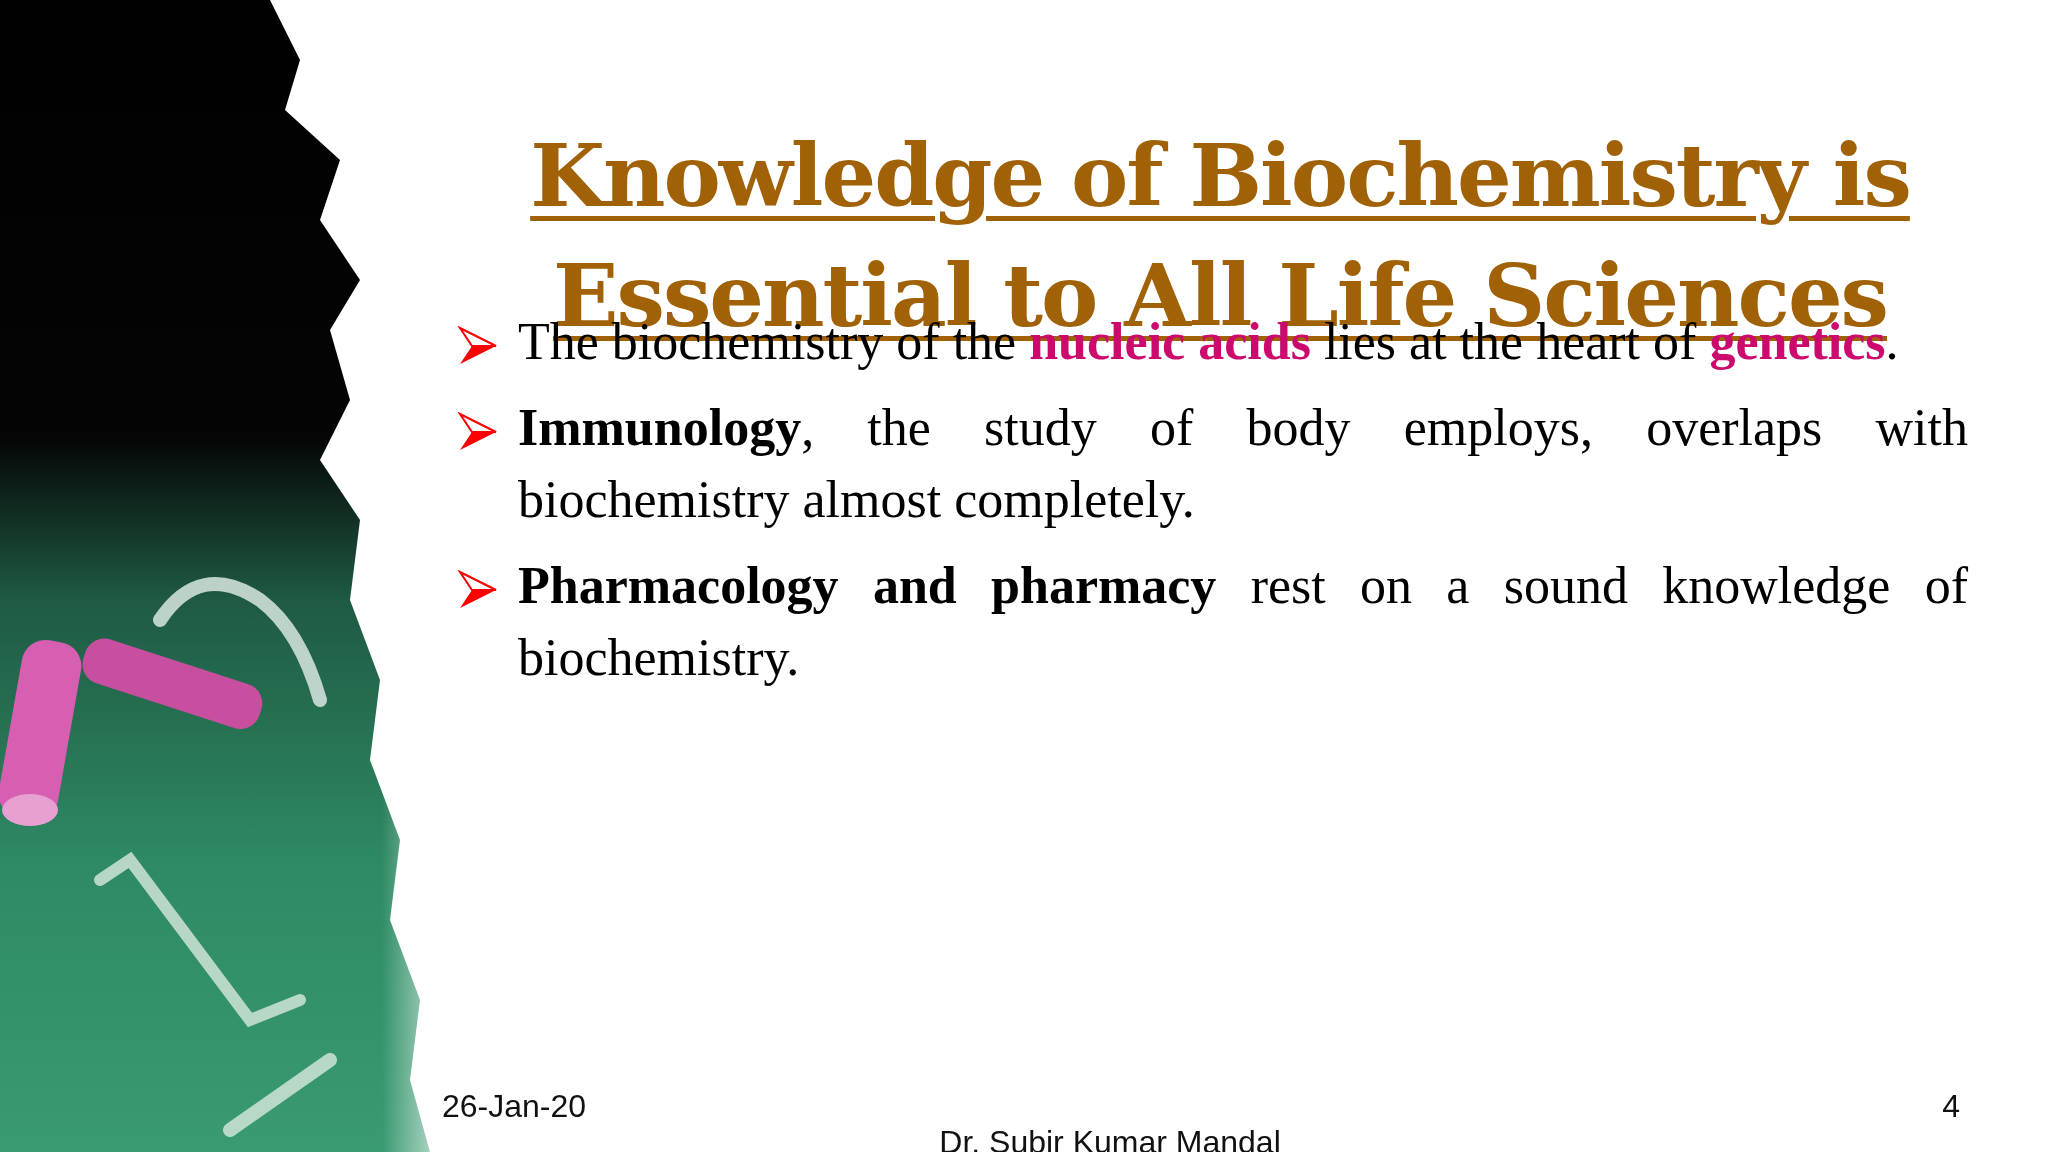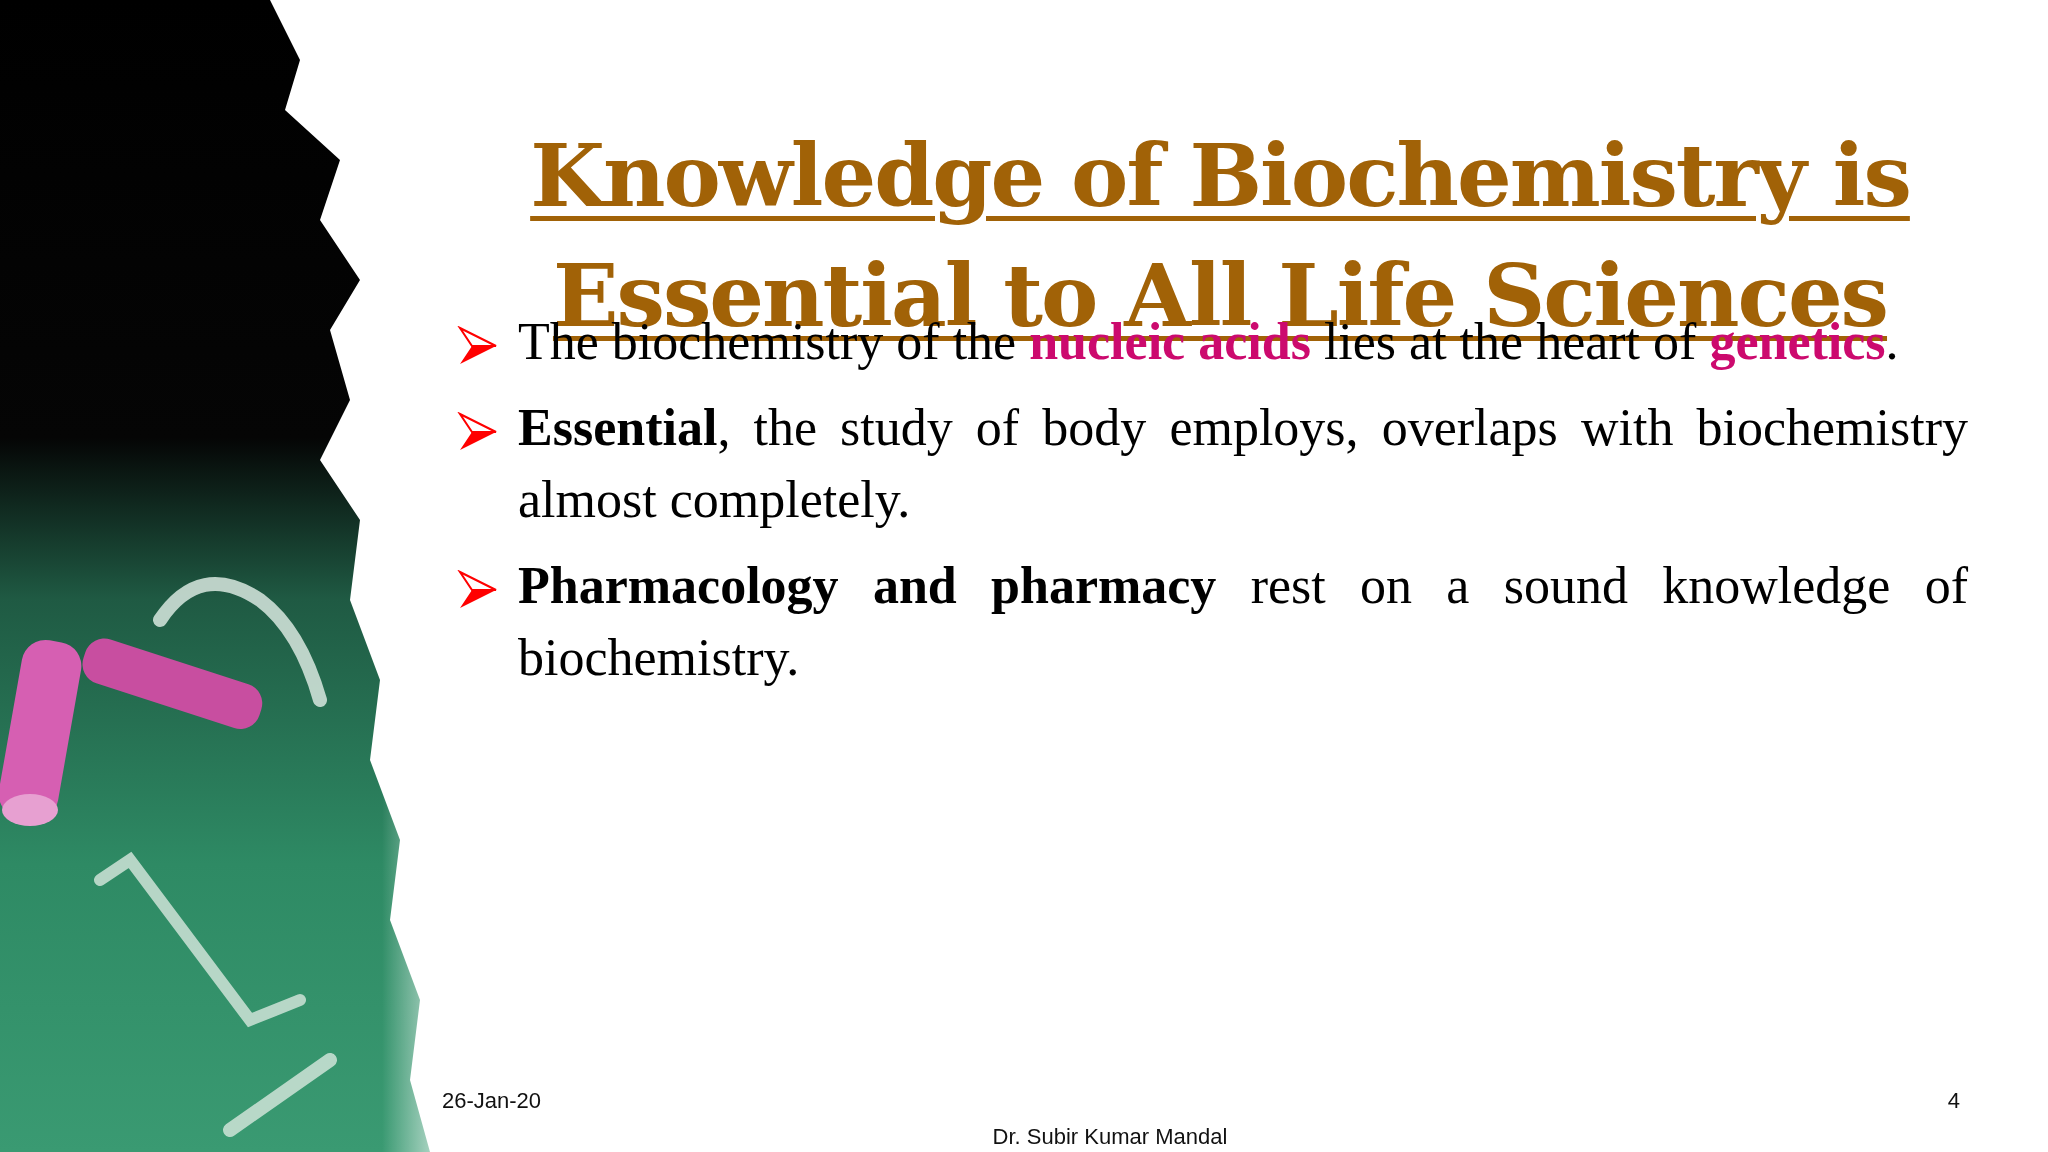--- a/index.html
+++ b/index.html
@@ -45,21 +45,21 @@
       margin-bottom: 14px;
     }
     .bullet .arrow {
       position: absolute; left: 0; top: 20px; width: 44px; height: 40px;
     }
     .bullet b { font-weight: bold; }
     .hl { color: #cc0a6e; font-weight: bold; }
     .footer {
       position: absolute; top: 1088px; left: 0; width: 1520px; height: 40px;
       font-family: "Liberation Sans", sans-serif;
-      font-size: 22px; color: #111;
+      font-size: 32px; color: #111;
     }
     .footer .date { position: absolute; left: 2px; top: 0; }
     .footer .author { position: absolute; left: 0; width: 1340px; text-align: center; top: 0; margin-top: 36px; }
     .footer .page { position: absolute; right: 0; top: 0; }
   </style>
 </head>
 <body>
 
 <div class="art">
   <svg width="470" height="1152" viewBox="0 0 470 1152">
@@ -104,21 +104,21 @@
         <path d="M4 2 L40 20 L4 38 L16 20 Z" fill="#ff0000"></path>
         <path d="M4 2 L40 20 L16 20 Z" fill="#ffffff" stroke="#ff0000" stroke-width="2"></path>
       </svg>
       <span>The biochemistry of the </span><span class="hl">nucleic acids</span><span> lies at the heart of </span><span class="hl">genetics</span><span>.</span>
     </li>
     <li class="bullet">
       <svg class="arrow" viewBox="0 0 44 40">
         <path d="M4 2 L40 20 L4 38 L16 20 Z" fill="#ff0000"></path>
         <path d="M4 2 L40 20 L16 20 Z" fill="#ffffff" stroke="#ff0000" stroke-width="2"></path>
       </svg>
-      <b>Essential</b><span>, the study of body employs, overlaps with biochemistry almost completely.</span>
+      <b>Immunology</b><span>, the study of body employs, overlaps with biochemistry almost completely.</span>
     </li>
     <li class="bullet">
       <svg class="arrow" viewBox="0 0 44 40">
         <path d="M4 2 L40 20 L4 38 L16 20 Z" fill="#ff0000"></path>
         <path d="M4 2 L40 20 L16 20 Z" fill="#ffffff" stroke="#ff0000" stroke-width="2"></path>
       </svg>
       <b>Pharmacology and pharmacy</b><span> rest on a sound knowledge of biochemistry.</span>
     </li>
   </ul>
 

